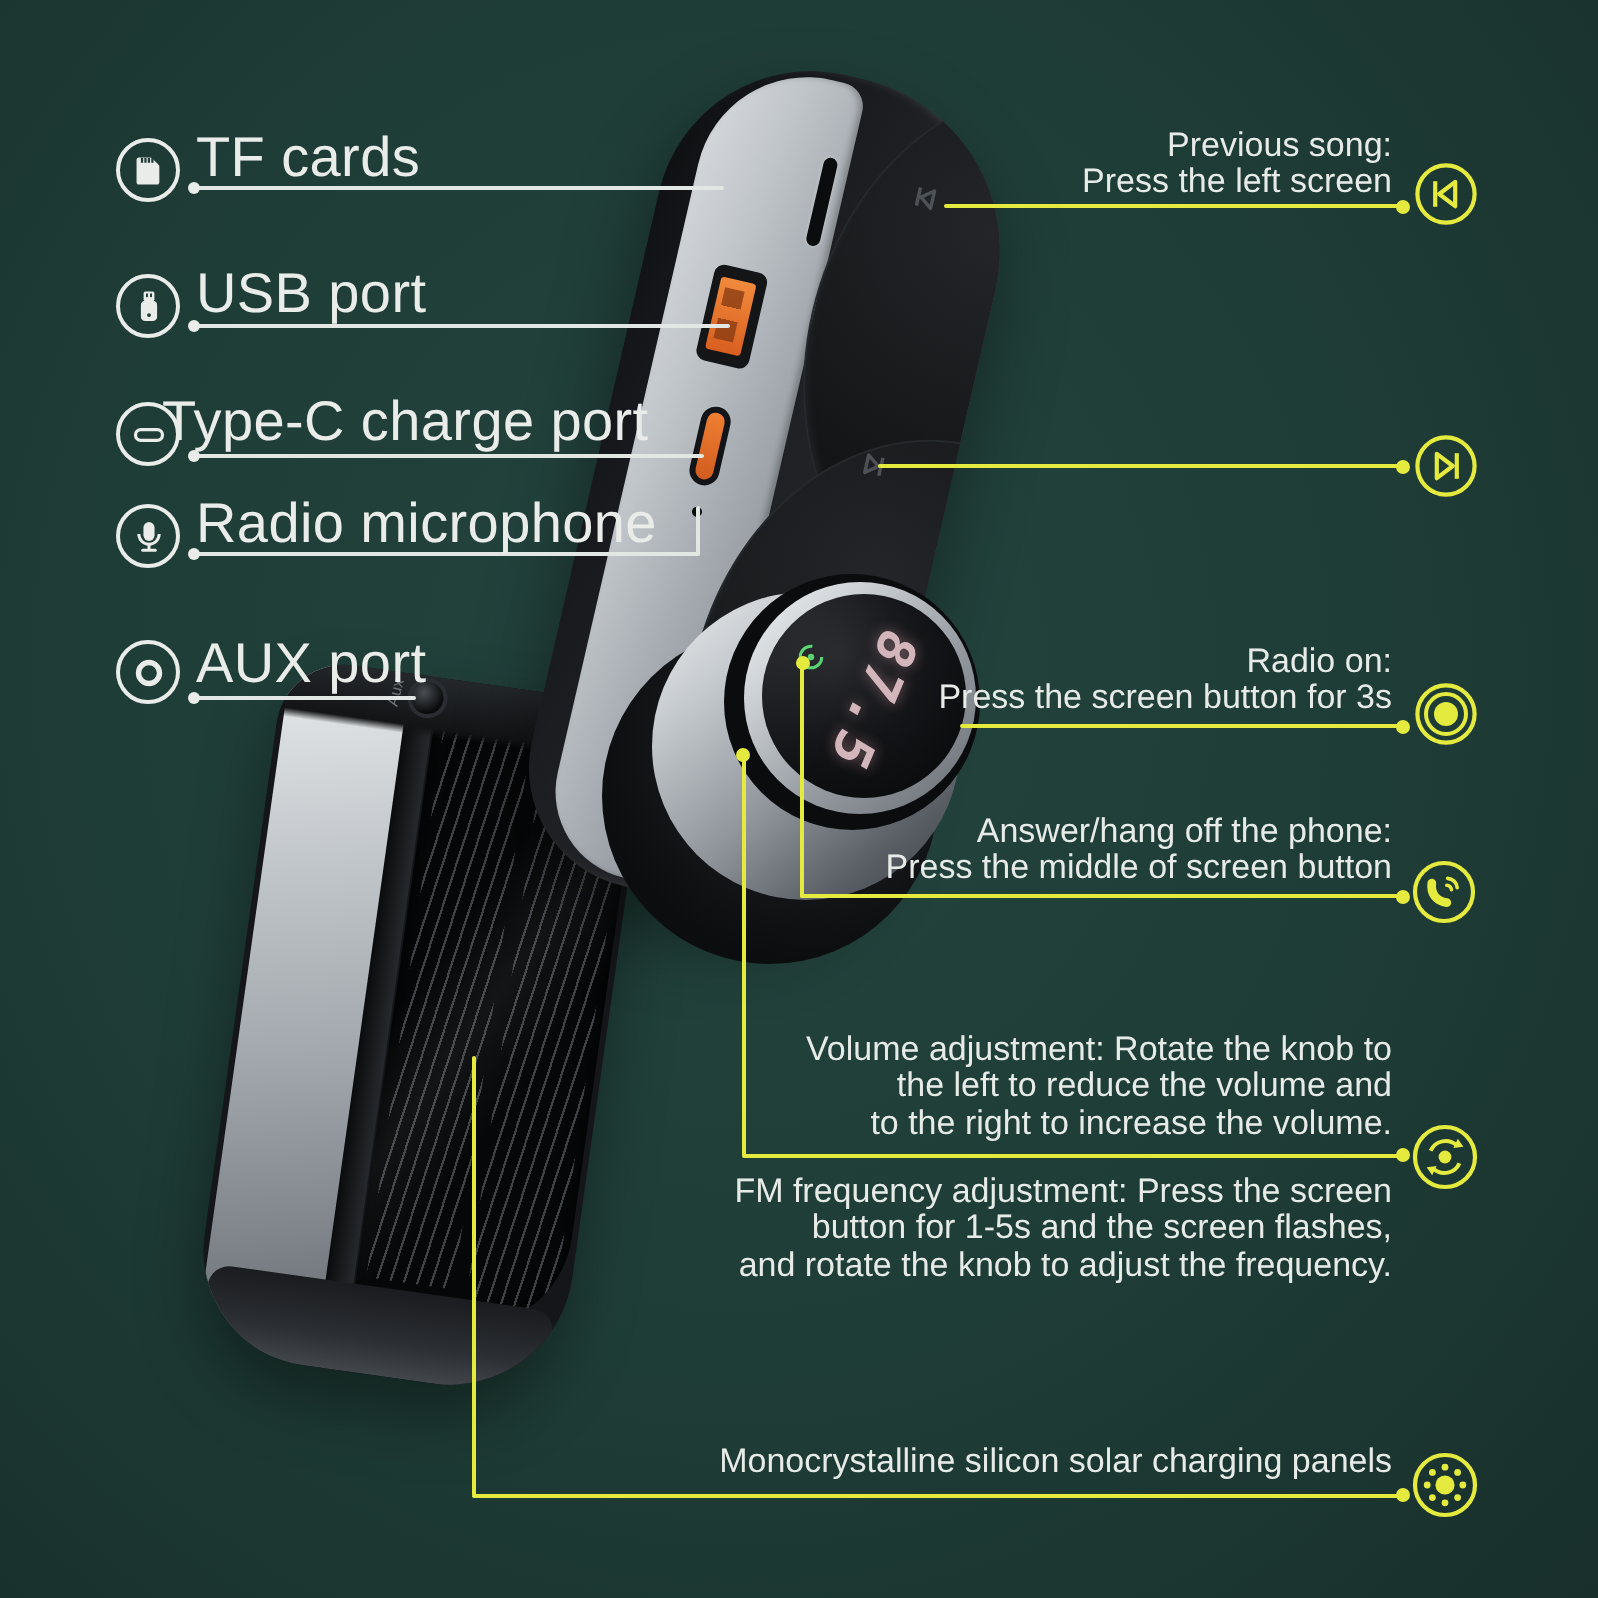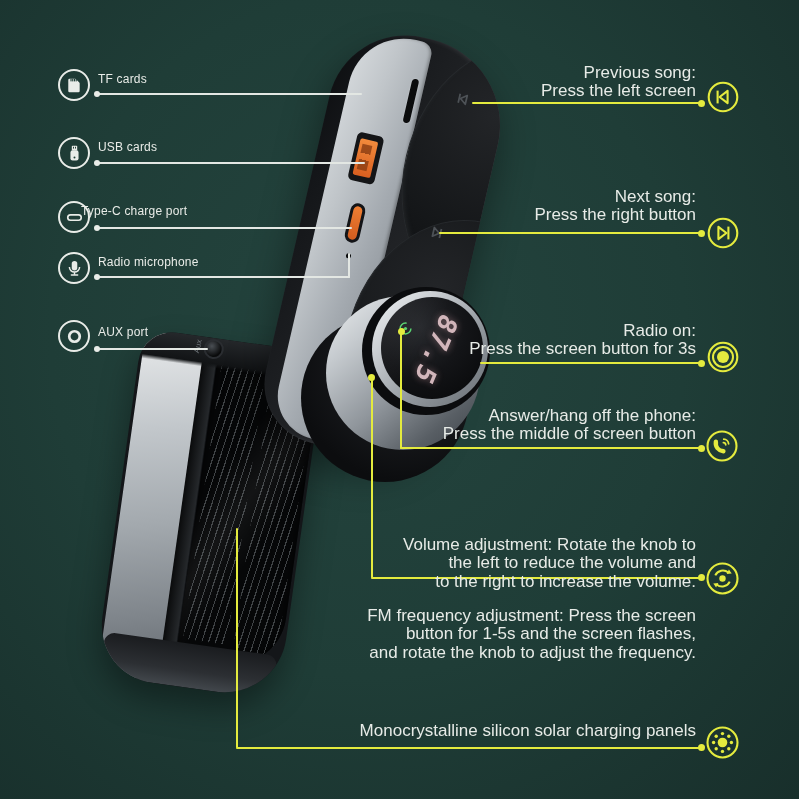--- a/index.html
+++ b/index.html
@@ -3,27 +3,27 @@
 <meta charset="utf-8">
 <style>
   html,body{margin:0;padding:0;background:#10201d;}
   .canvas{position:relative;width:799px;height:799px;overflow:hidden;
     background:radial-gradient(ellipse at 46% 42%, #24443e 0%, #1f3d37 52%, #182f2b 100%);
     font-family:"Liberation Sans", sans-serif;}
   .abs{position:absolute;}
   
   .l-ic{width:32px;height:32px;border:2.2px solid #e9ece8;border-radius:50%;
     display:flex;align-items:center;justify-content:center;box-sizing:border-box;}
-  .l-txt{color:#e9ece8;font-size:12px;line-height:24px;letter-spacing:.2px;white-space:nowrap;}
+  .l-txt{color:#e9ece8;font-size:28px;line-height:24px;letter-spacing:.2px;white-space:nowrap;}
   .wline{height:2px;background:#e3e7e3;border-radius:1px;}
   .wline-v{width:2px;background:#e3e7e3;border-radius:1px;}
   .wdot{width:6px;height:6px;border-radius:50%;background:#e9ece8;}
   
   .r-blk{color:#e7ebe7;font-size:17px;line-height:17.6px;text-align:right;white-space:nowrap;right:103px;}
-  .r-blk3{color:#e7ebe7;font-size:17px;line-height:18.4px;text-align:right;white-space:pre-line;right:103px;margin-top:20px;}
+  .r-blk3{color:#e7ebe7;font-size:17px;line-height:18.4px;text-align:right;white-space:pre-line;right:103px;}
   .yline{height:2px;background:#e4eb3e;border-radius:1px;}
   .yline-v{width:2px;background:#e4eb3e;border-radius:1px;}
   .ydot{width:7px;height:7px;border-radius:50%;background:#e4eb3e;}
   
   .arm{left:143px;top:328px;width:185px;height:350px;transform:rotate(8deg);transform-origin:0 0;
     border-radius:34px 30px 62px 58px;background:#141619;overflow:hidden;
     box-shadow:0 16px 32px rgba(0,0,0,.38);}
   .arm-side{left:3px;top:2px;width:61px;height:346px;border-radius:30px 4px 40px 54px;
     background:linear-gradient(168deg,#e9ebec 0%,#c2c7cb 28%,#a3a9ae 55%,#7e848a 82%,#62686e 100%);}
   .arm-groove{left:63px;top:0;width:14px;height:350px;background:linear-gradient(90deg,#0a0b0c,#26292c);}
@@ -184,21 +184,21 @@
     <svg width="27" height="27" viewBox="-18 -18 36 36">
       <rect x="-3.6" y="-10.4" width="7.2" height="6.4" rx="1" fill="#e9ece8"></rect>
       <g fill="#1f3d37">
           <rect x="-2" y="-9" width="1.3" height="2.4"></rect>
           <rect x="0.7" y="-9" width="1.3" height="2.4"></rect>
         </g>
       <rect x="-5.4" y="-4.2" width="10.8" height="13.6" rx="2.8" fill="#e9ece8"></rect>
       <circle cx="0" cy="5.4" r="1.3" fill="#1f3d37"></circle>
     </svg>
   </div>
-  <div class="abs l-txt" style="left:98px;top:135px">USB cards</div>
+  <div class="abs l-txt" style="left:98px;top:135px">USB port</div>
 
   <div class="abs l-ic" style="left:58px;top:201px">
     <svg width="27" height="27" viewBox="-18 -18 36 36" fill="none" stroke="#e9ece8" stroke-width="2.2">
       <rect x="-9" y="-3.6" width="18" height="7.2" rx="3.6"></rect>
     </svg>
   </div>
   <div class="abs l-txt" style="left:81px;top:199px">Type-C charge port</div>
 
   <div class="abs l-ic" style="left:58px;top:252px">
     <svg width="27" height="27" viewBox="-18 -18 36 36">
@@ -220,24 +220,20 @@
   <div class="abs r-blk" style="top:64px">
     <div>Previous song:</div>
     <div>Press the left screen</div>
   </div>
   <svg class="abs" style="left:705px;top:79px" width="36" height="36" viewBox="0 0 36 36" fill="none" stroke="#e4eb3e" stroke-width="2.1">
     <circle cx="18" cy="18" r="14.3"></circle>
       <line x1="12.6" y1="11.6" x2="12.6" y2="24.4"></line>
       <path d="M22.6,11.9 L14.6,18 L22.6,24.1 Z" stroke-linejoin="round"></path>
   </svg>
 
-  <div class="abs r-blk" style="top:188px">
-    <div>Next song:</div>
-    <div>Press the right button</div>
-  </div>
   <svg class="abs" style="left:705px;top:215px" width="36" height="36" viewBox="0 0 36 36" fill="none" stroke="#e4eb3e" stroke-width="2.1">
     <circle cx="18" cy="18" r="14.3"></circle>
       <line x1="23.4" y1="11.6" x2="23.4" y2="24.4"></line>
       <path d="M13.4,11.9 L21.4,18 L13.4,24.1 Z" stroke-linejoin="round"></path>
   </svg>
 
 
   <div class="abs r-blk" style="top:322px">
     <div>Radio on:</div>
     <div>Press the screen button for 3s</div>

